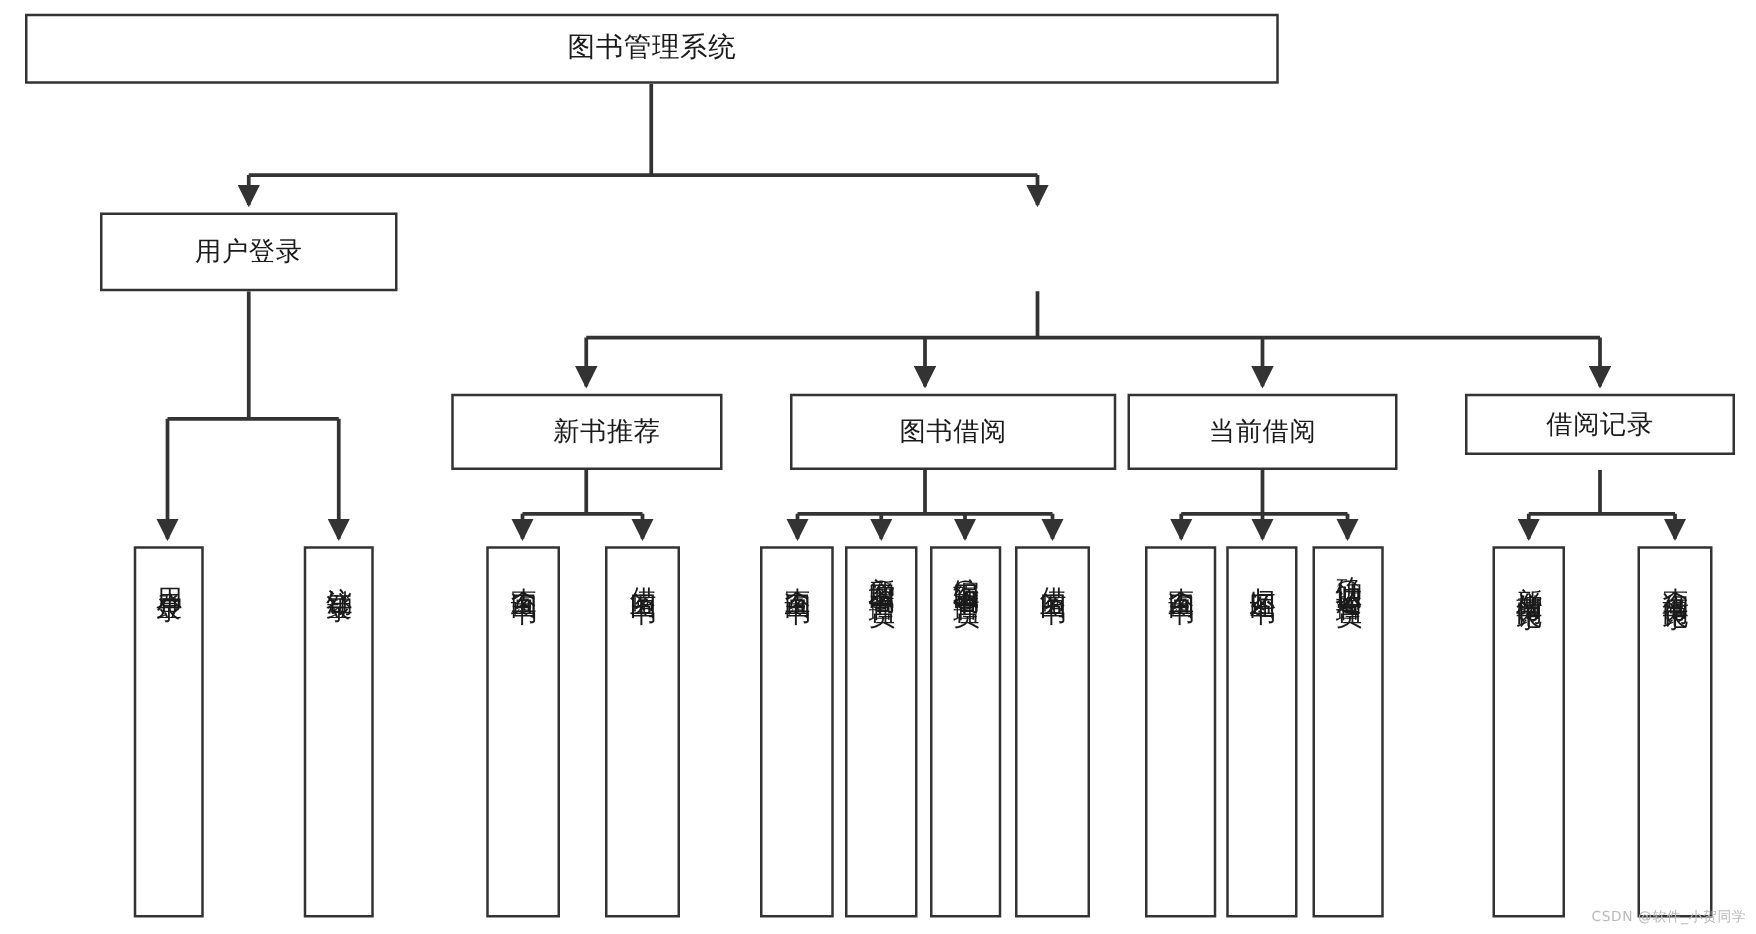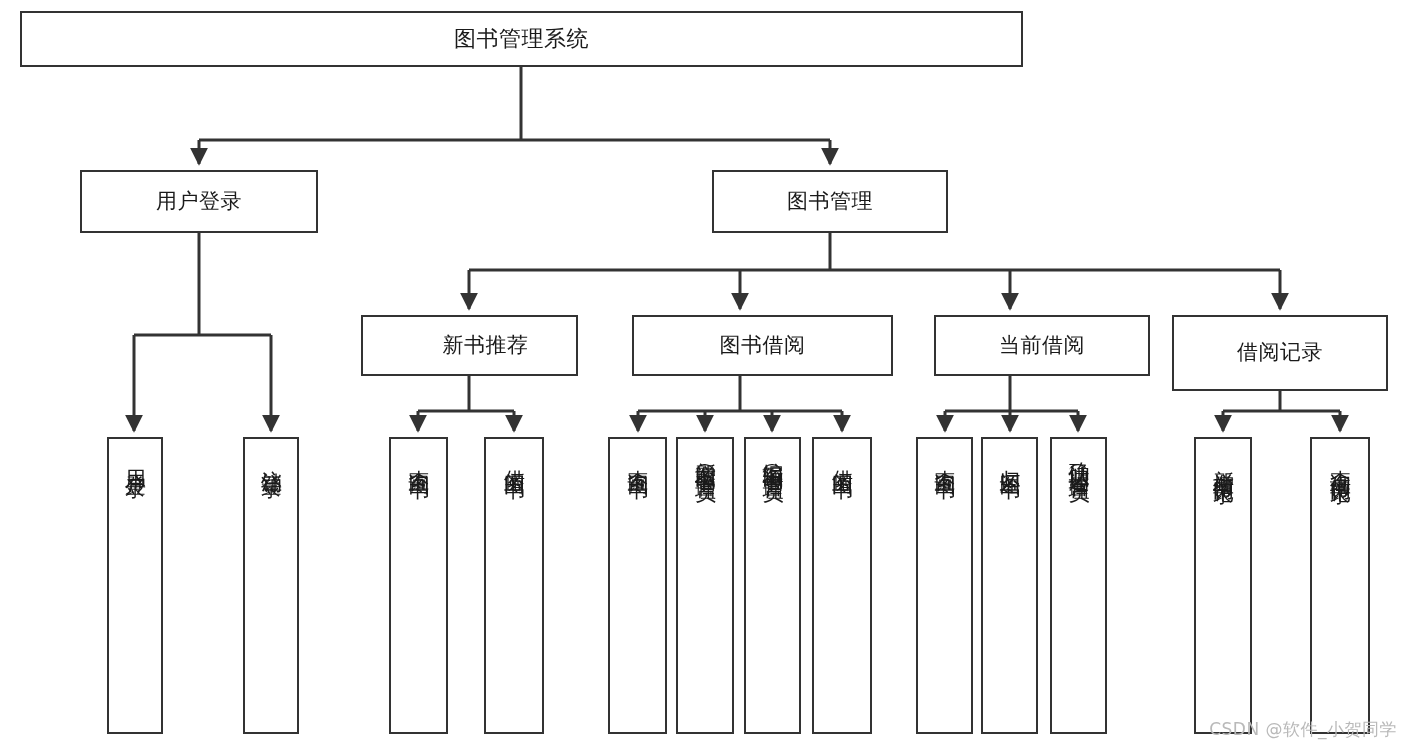--- a/index.html
+++ b/index.html
@@ -65,21 +65,21 @@
     letter-spacing: 3px;
     white-space: pre;
   }
   .node.leaf.tall {
     padding-top: 6px;
   }
   #watermark {
     position: absolute;
     right: 8px;
     bottom: 6px;
-    font-size: 17px;
+    font-size: 11px;
     color: #b9b9b9;
     letter-spacing: 0.5px;
     z-index: 5;
     white-space: nowrap;
   }
 </style>
 </head>
 <body>
 
 <div id="canvas">
@@ -136,34 +136,31 @@
     </g>
   </svg>
 
   <div class="node root horiz" style="left:20px; top:11px; width:1003px; height:56px;">
     <span class="label">图书管理系统</span>
   </div>
 
   <div class="node horiz" style="left:80px; top:170px; width:238px; height:63px;">
     <span class="label">用户登录</span>
   </div>
-  <div class="node horiz" style="left:712px; top:170px; width:236px; height:63px;">
-    <span class="label">图书管理</span>
-  </div>
 
   <div class="node horiz" style="left:361px; top:315px; width:217px; height:61px;padding-left:32px;">
     <span class="label">新书推荐</span>
   </div>
   <div class="node horiz" style="left:632px; top:315px; width:261px; height:61px;">
     <span class="label">图书借阅</span>
   </div>
-  <div class="node horiz" style="left:902px; top:315px; width:216px; height:61px;margin-left:32px;">
+  <div class="node horiz" style="left:902px; top:315px; width:216px; height:61px;">
     <span class="label">当前借阅</span>
   </div>
-  <div class="node horiz" style="left:1172px; top:315px; width:216px; height:76px;font-family:Liberation Serif, serif;">
+  <div class="node horiz" style="left:1172px; top:315px; width:216px; height:49px;font-family:Liberation Serif, serif;">
     <span class="label">借阅记录</span>
   </div>
 
   <div class="node leaf" style="left:107px; top:437px; width:56px; height:297px;">
     <span class="label">用户登录</span>
   </div>
   <div class="node leaf" style="left:243px; top:437px; width:56px; height:297px;">
     <span class="label">注销登录</span>
   </div>
 

